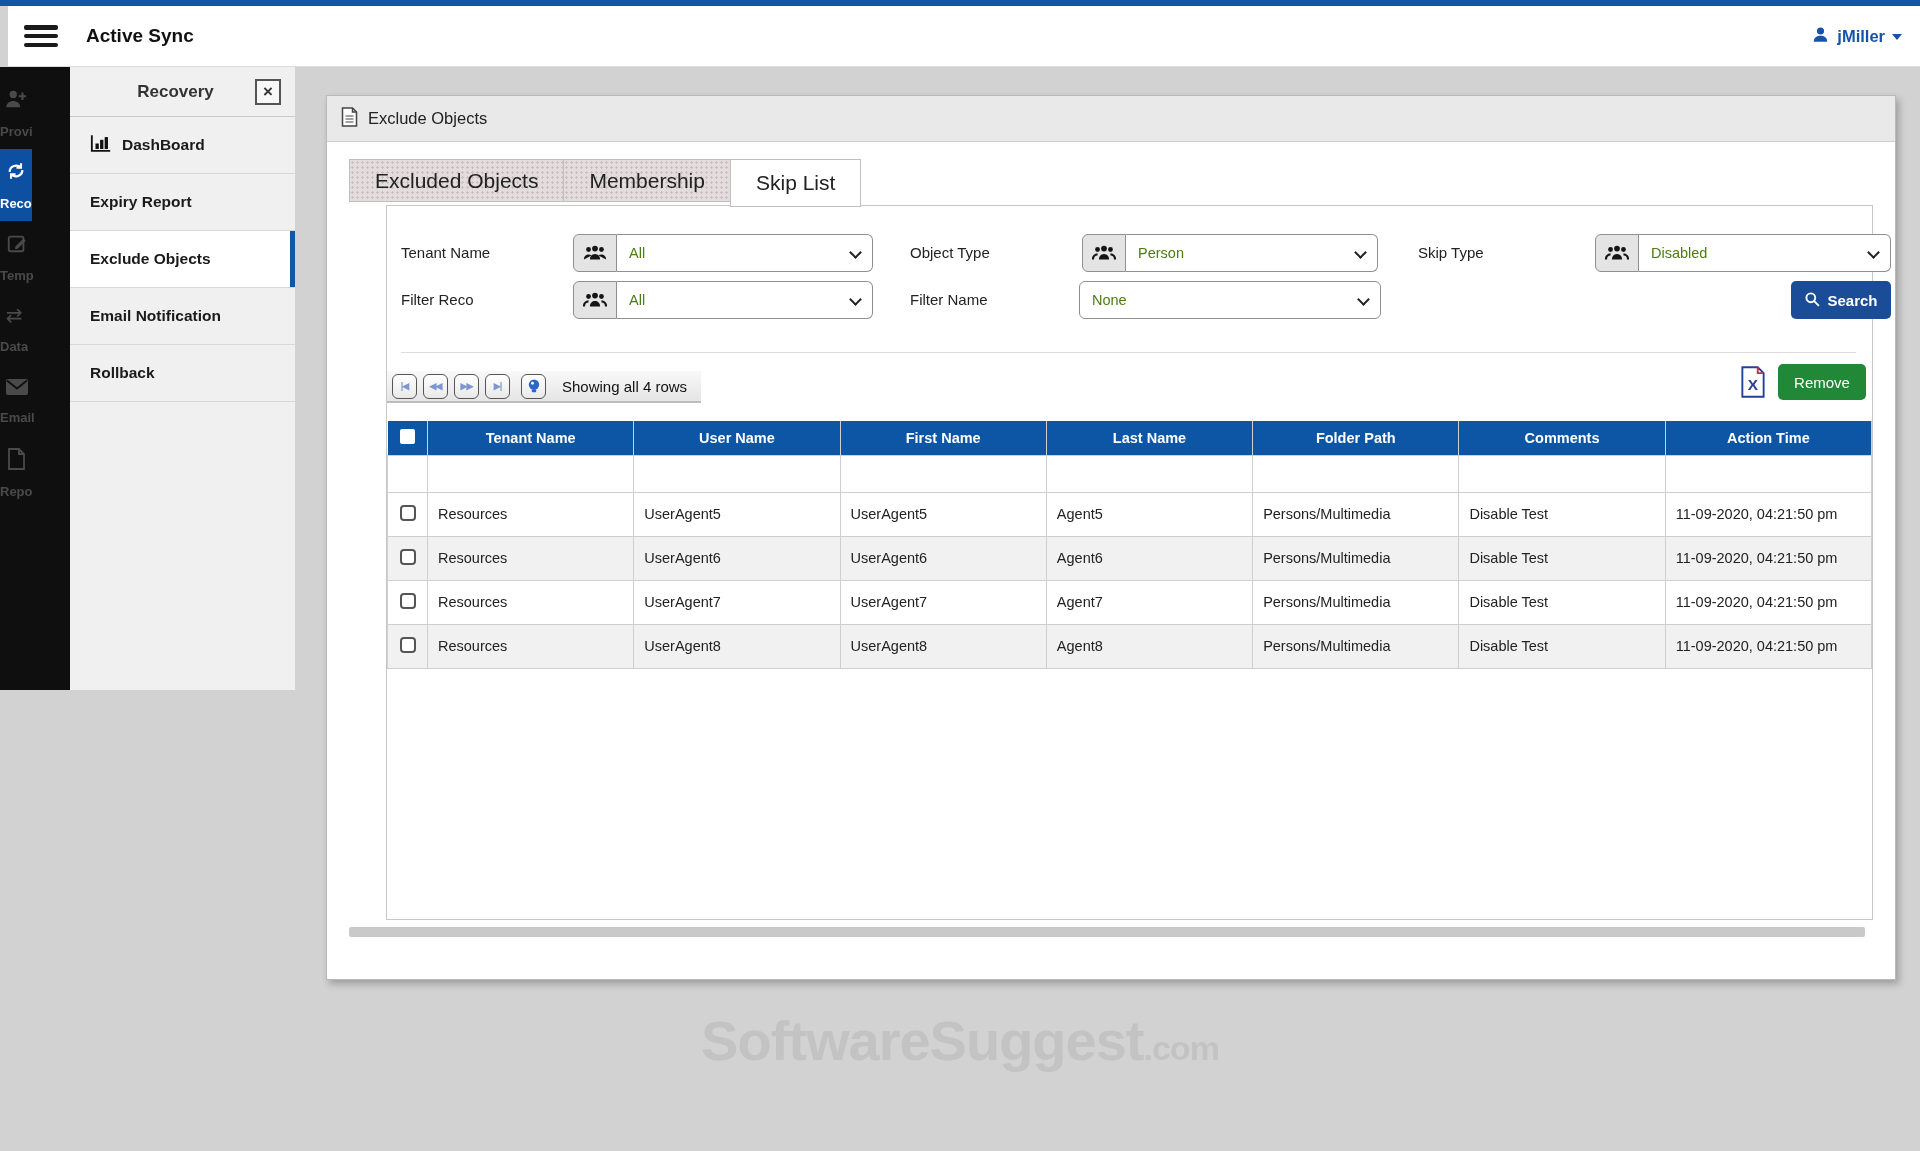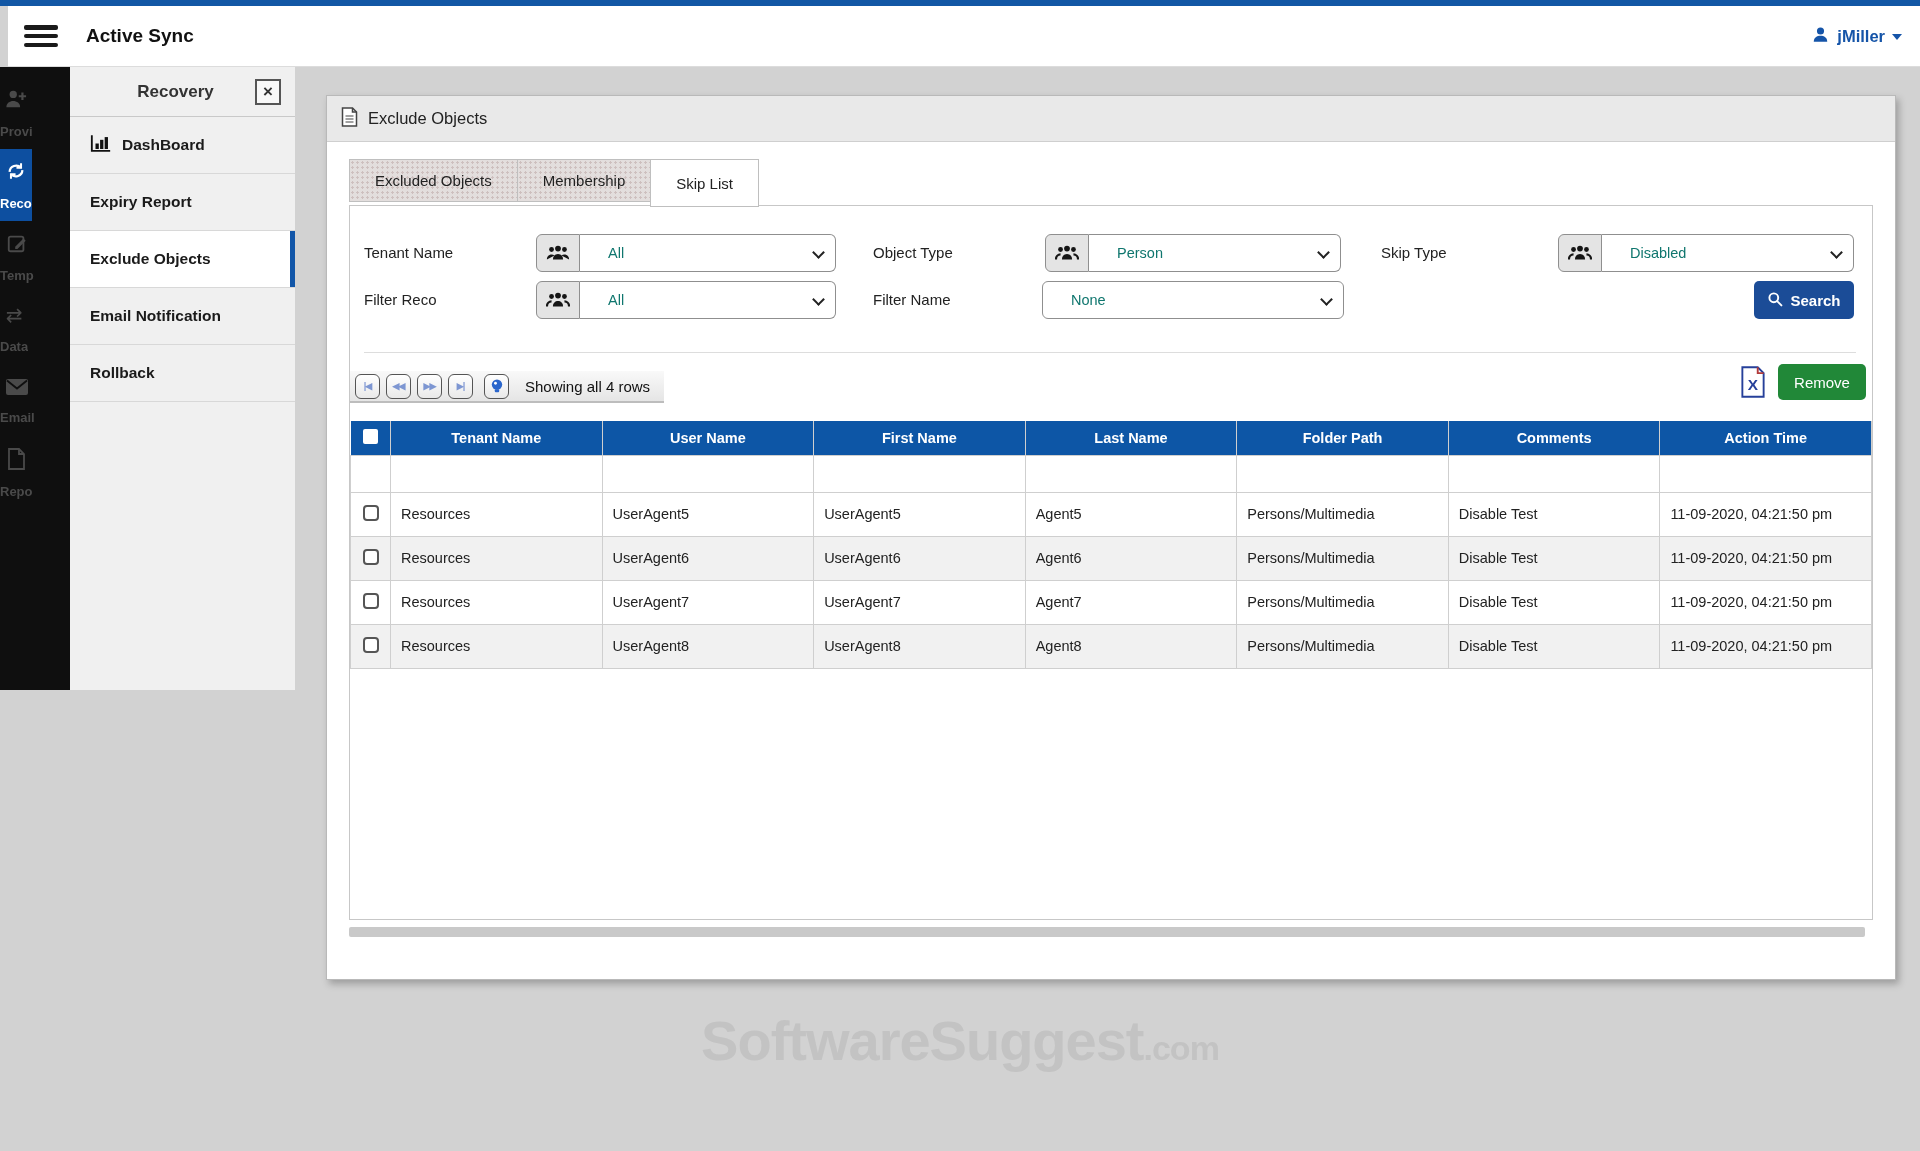--- a/index.html
+++ b/index.html
@@ -45,36 +45,36 @@
   
   .panel { position:absolute; left:326px; top:95px; width:1570px; height:885px; background:#fff;
            border:1px solid #b9b9b9; box-shadow:3px 4px 7px rgba(0,0,0,.25); }
   .panel-titlebar { height:46px; background:#e9e9e9; border-bottom:1px solid #cfcfcf;
                     display:flex; align-items:center; gap:10px; padding-left:14px; }
   .panel-title { font-size:16.5px; color:#222; }
   .panel-body { position:absolute; left:0; right:0; top:47px; bottom:0; padding:16px 22px; background:#fff; }
 
   
   .tabs { display:flex; position:relative; z-index:2; }
-  .tab { height:43px; padding:0 25px; display:flex; align-items:center; font-size:15px; color:#222;
+  .tab { height:43px; padding:0 25px; display:flex; align-items:center; font-size:21px; color:#222;
          background:#e3dedd; border:1px solid #bfbfbf; border-right:none; cursor:pointer;
          background-image:radial-gradient(rgba(185,160,160,.5) 1px, transparent 1.2px); background-size:5px 5px; }
   .tab:last-child { border-right:1px solid #bfbfbf; }
   .tab.active { background:#fff; background-image:none; border-right:1px solid #bfbfbf; margin-bottom:-1px;
                 height:48px; z-index:3; }
 
-  .tab-content { position:relative; border:1px solid #c7c7c7; height:715px; margin-top:-1px; background:#fff; }
+  .tab-content { position:relative; border:1px solid #c7c7c7; height:715px; margin-top:-1px; background:#fff;margin-left:37px; }
 
   
   .flt-label { position:absolute; font-size:15px; color:#222; line-height:38px; }
   .flt-group { position:absolute; height:38px; display:flex; }
   .addon { width:44px; height:38px; background:#e4e4e4; border:1px solid #8f8f8f; border-right:1px solid #8f8f8f;
            border-radius:6px 0 0 6px; display:flex; align-items:center; justify-content:center; }
   .select { position:relative; height:38px; background:#fff; border:1px solid #8f8f8f; border-radius:6px;
-            display:flex; align-items:center; padding-left:28px; font-size:14.5px; color:#0f766e; cursor:pointer; }
+            display:flex; align-items:center; padding-left:12px; font-size:14.5px; color:#4d7c0f; cursor:pointer; }
   .flt-group .addon + .select { border-radius:0 6px 6px 0; border-left:none; }
   .chevron { position:absolute; right:12px; top:13px; width:9px; height:9px;
              border-right:2.2px solid #222; border-bottom:2.2px solid #222; transform:rotate(45deg); }
   .divider { position:absolute; left:14px; right:16px; top:146px; height:1px; background:#ddd; }
 
   .search-btn { position:absolute; left:1404px; top:75px; width:100px; height:38px; background:#1b4c97;
                 border:none; border-radius:5px; color:#fff; font-size:15px; font-weight:bold;
                 display:flex; align-items:center; justify-content:center; gap:7px; cursor:pointer;
                 font-family:"Liberation Sans", sans-serif; }
 

